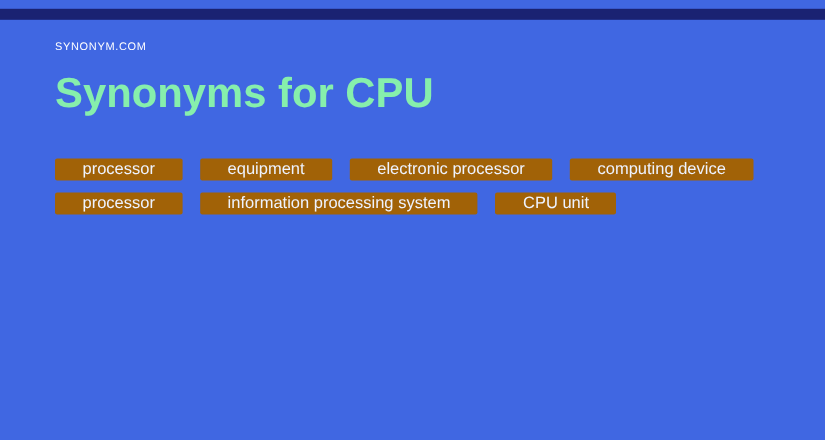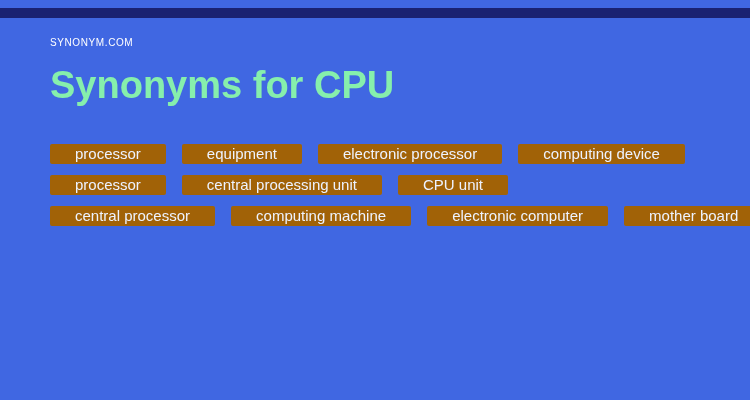--- a/index.html
+++ b/index.html
@@ -71,26 +71,20 @@
     <h1 class="title">Synonyms for CPU</h1>
     <div class="chips">
         <div class="chip-row">
           <a class="chip">processor</a>
           <a class="chip">equipment</a>
           <a class="chip">electronic processor</a>
           <a class="chip">computing device</a>
         </div>
         <div class="chip-row">
           <a class="chip">processor</a>
-          <a class="chip">central processing unit</a>
+          <a class="chip">information processing system</a>
           <a class="chip">CPU unit</a>
-        </div>
-        <div class="chip-row">
-          <a class="chip">central processor</a>
-          <a class="chip">computing machine</a>
-          <a class="chip">electronic computer</a>
-          <a class="chip">mother board</a>
         </div>
         <div class="chip-row">
         </div>
       </div>
   </div>
 </div>
 
 </body></html>

